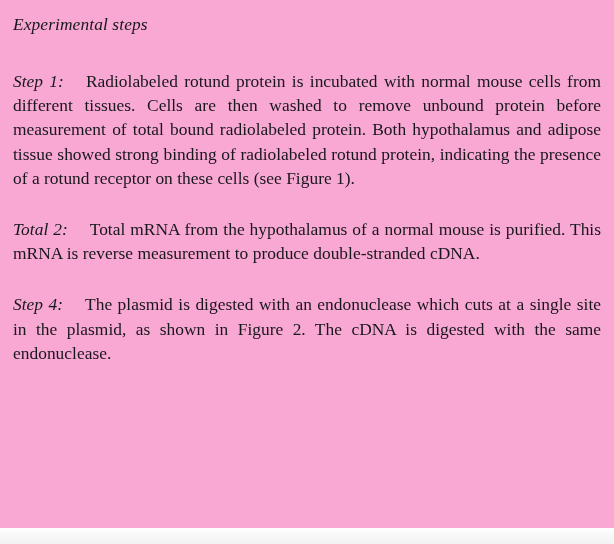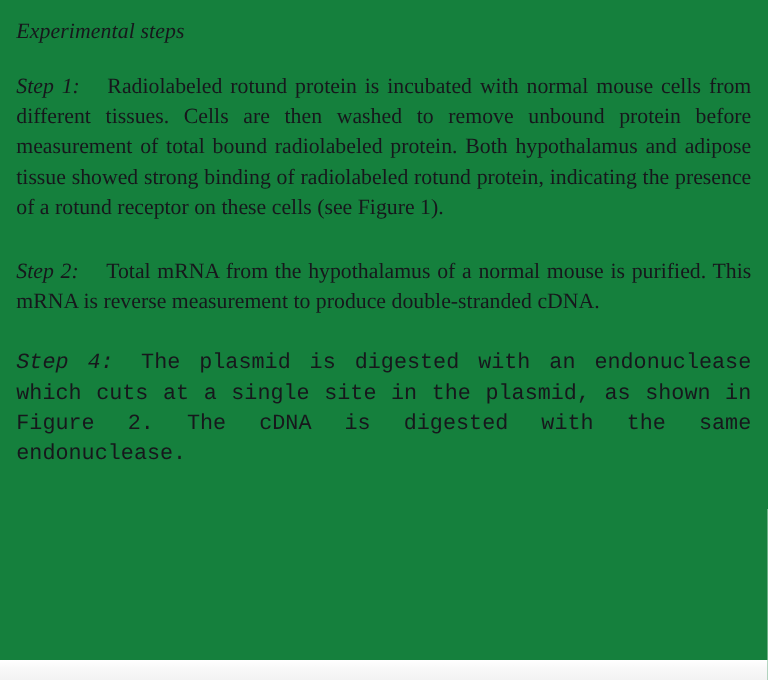--- a/index.html
+++ b/index.html
@@ -16,21 +16,21 @@
     color: #17171c;
     position: relative;
   }
 
   .page {
     position: relative;
     width: 614px;
     height: 544px;
     box-sizing: border-box;
     padding: 0;
-    background: #15803d;
+    background: #f9a8d4;
   }
 
   .content {
     position: absolute;
     left: 13px;
     top: 0;
     width: 588px;
   }
 
   .section-heading {
@@ -47,24 +47,24 @@
     font-size: 17.4px;
     line-height: 24.2px;
     text-align: justify;
     text-justify: inter-word;
     margin: 0;
     hyphens: none;
     letter-spacing: 0.02px;
   }
 
   
-  .step-1 { margin-top: 20px; }
+  .step-1 { margin-top: 33px; }
   .step-2 { margin-top: 27px; }
   .step-3 { margin-top: 27px; }
-  .step-4 { margin-top: 27px; font-family: Liberation Mono, monospace; }
+  .step-4 { margin-top: 27px; }
 
   .step-label {
     font-style: italic;
     white-space: nowrap;
   }
 
   
   .step-gap {
     display: inline-block;
     width: 22px;
@@ -87,21 +87,21 @@
 <div class="page">
   <div class="content">
 
     <p class="section-heading">Experimental steps</p>
 
     <p class="step-para step-1">
       <span class="step-label">Step 1:</span><span class="step-gap"></span><span>Radiolabeled rotund protein is incubated with normal mouse cells from different tissues. Cells are then washed to remove unbound protein before measurement of total bound radiolabeled protein. Both hypothalamus and adipose tissue showed strong binding of radiolabeled rotund protein, indicating the presence of a rotund receptor on these cells (see Figure 1).</span>
     </p>
 
     <p class="step-para step-2">
-      <span class="step-label">Step 2:</span><span class="step-gap"></span><span>Total mRNA from the hypothalamus of a normal mouse is purified. This mRNA is reverse measurement to produce double-stranded cDNA.</span>
+      <span class="step-label">Total 2:</span><span class="step-gap"></span><span>Total mRNA from the hypothalamus of a normal mouse is purified. This mRNA is reverse measurement to produce double-stranded cDNA.</span>
     </p>
 
 
     <p class="step-para step-4">
       <span class="step-label">Step 4:</span><span class="step-gap"></span><span>The plasmid is digested with an endonuclease which cuts at a single site in the plasmid, as shown in Figure 2. The cDNA is digested with the same endonuclease.</span>
     </p>
 
   </div>
 
   <div class="scan-band"></div>

